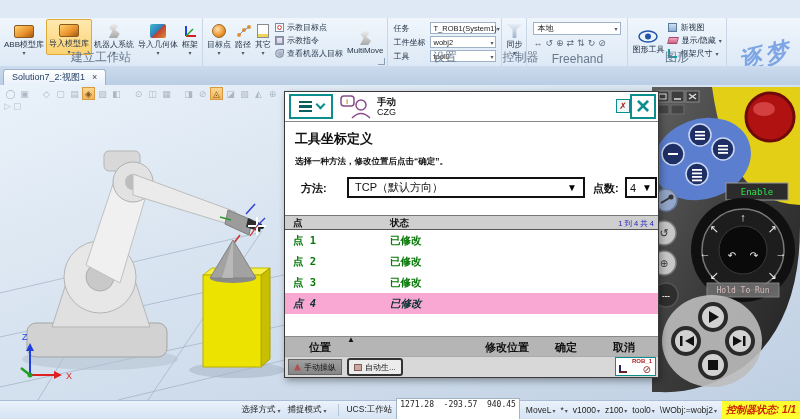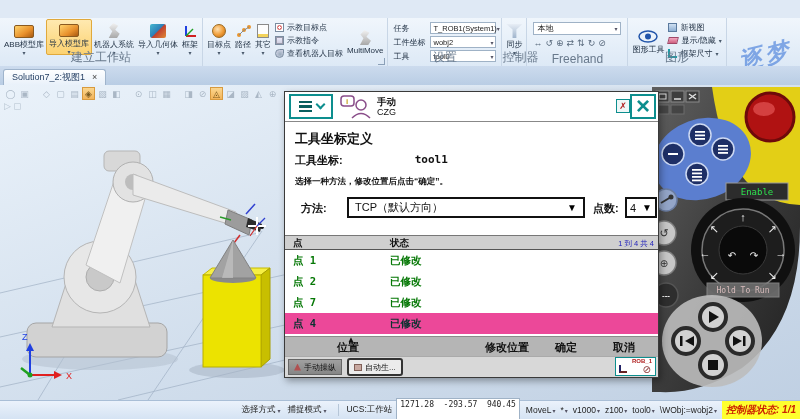--- a/index.html
+++ b/index.html
@@ -97,24 +97,24 @@
 .p-label{position:absolute;left:308px;top:4px;font-size:11px;font-weight:bold;}
 .p-select{position:absolute;left:340px;top:0;width:32px;height:21px;border:2px solid #111;display:flex;align-items:center;justify-content:space-between;padding:0 3px;font-size:11px;background:#fff;}
 .pd-table{margin-top:7px;}
 .t-head{height:15px;background:#cfcfcf;border-top:1px solid #777;border-bottom:1px solid #555;position:relative;font-size:9.5px;font-weight:bold;}
 .t-head .c1{position:absolute;left:8px;top:1px;}
 .t-head .c2{position:absolute;left:105px;top:1px;}
 .t-head .pager{position:absolute;right:4px;top:3px;color:#2222bb;font-size:7.5px;font-weight:normal;}
 .t-row{height:21px;position:relative;font-size:10.5px;font-weight:bold;color:#067806;font-family:"DejaVu Sans Mono",monospace;}
 .t-row .c1{position:absolute;left:8px;top:4px;}
 .t-row .c2{position:absolute;left:105px;top:4px;}
-.t-row.selected{background:#ec4899;color:#0a3230;}
+.t-row.selected{background:#f9a8d4;color:#0a3230;font-style:italic;}
 .pd-btnbar{position:absolute;left:0;right:0;bottom:21px;height:20px;background:#b5b5b5;border-top:1px solid #8a8a8a;font-size:11px;font-weight:bold;}
 .pd-btnbar .bb{position:absolute;top:3px;}
-.bb-pos{left:24px;margin-left:28px;}
+.bb-pos{left:24px;}
 .bb-mod{left:200px;}
 .bb-ok{left:270px;}
 .bb-cancel{left:328px;}
 .scrollup{position:absolute;left:62px;top:-2px;font-size:8px;color:#111;}
 .pd-taskbar{position:absolute;left:0;right:0;bottom:0;height:21px;background:#d8d8d8;border-top:1px solid #aaa;display:flex;align-items:center;gap:5px;padding-left:3px;}
 .tbb1{height:16px;background:linear-gradient(#a0a0a0,#868686);border:1px solid #666;display:flex;align-items:center;gap:3px;font-size:8px;padding:0 5px;color:#111;}
 .tbb2{height:18px;background:#ececec;border:2px solid #333;border-radius:3px;display:flex;align-items:center;gap:3px;font-size:8px;padding:0 5px;color:#111;}
 .ic-jog{width:7px;height:7px;background:#b05050;clip-path:polygon(50% 0,100% 100%,0 100%);}
 .ic-auto{width:8px;height:7px;background:#c8a8a0;border:1px solid #806058;}
 .tb-rob{position:absolute;right:2px;bottom:1px;width:41px;height:19px;background:#fff;border:1px solid #0d8e8e;}
@@ -520,24 +520,20 @@
           <path d="M13,23 Q22,14 31,23" fill="none" stroke="#8a4e8a" stroke-width="1.5"></path>
         </svg>
         <div class="stc1">
           <div class="l1">手动</div>
           <div class="l2">CZG</div>
         </div>
         <div class="flag-ic">✗</div>
         <div class="close-btn">×</div>
       </div>
       <div class="pd-title">工具坐标定义</div>
-      <div class="pd-toolrow">
-        <span>工具坐标:</span>
-        <span class="val">tool1</span>
-      </div>
       <div class="pd-instr">选择一种方法，修改位置后点击“确定”。</div>
       <div class="pd-methodrow">
         <span class="m-label">方法:</span>
         <div class="m-select">
           <span>TCP（默认方向）</span>
           <span class="sel-arrow">▼</span>
         </div>
         <span class="p-label">点数:</span>
         <div class="p-select">
           <span>4</span>
@@ -552,21 +548,21 @@
         </div>
         <div class="t-row">
           <span class="c1">点 1</span>
           <span class="c2">已修改</span>
         </div>
         <div class="t-row">
           <span class="c1">点 2</span>
           <span class="c2">已修改</span>
         </div>
         <div class="t-row">
-          <span class="c1">点 7</span>
+          <span class="c1">点 3</span>
           <span class="c2">已修改</span>
         </div>
         <div class="t-row selected">
           <span class="c1">点 4</span>
           <span class="c2">已修改</span>
         </div>
       </div>
       <div class="pd-btnbar">
         <span class="scrollup">▲</span>
         <span class="bb bb-pos">位置</span>

